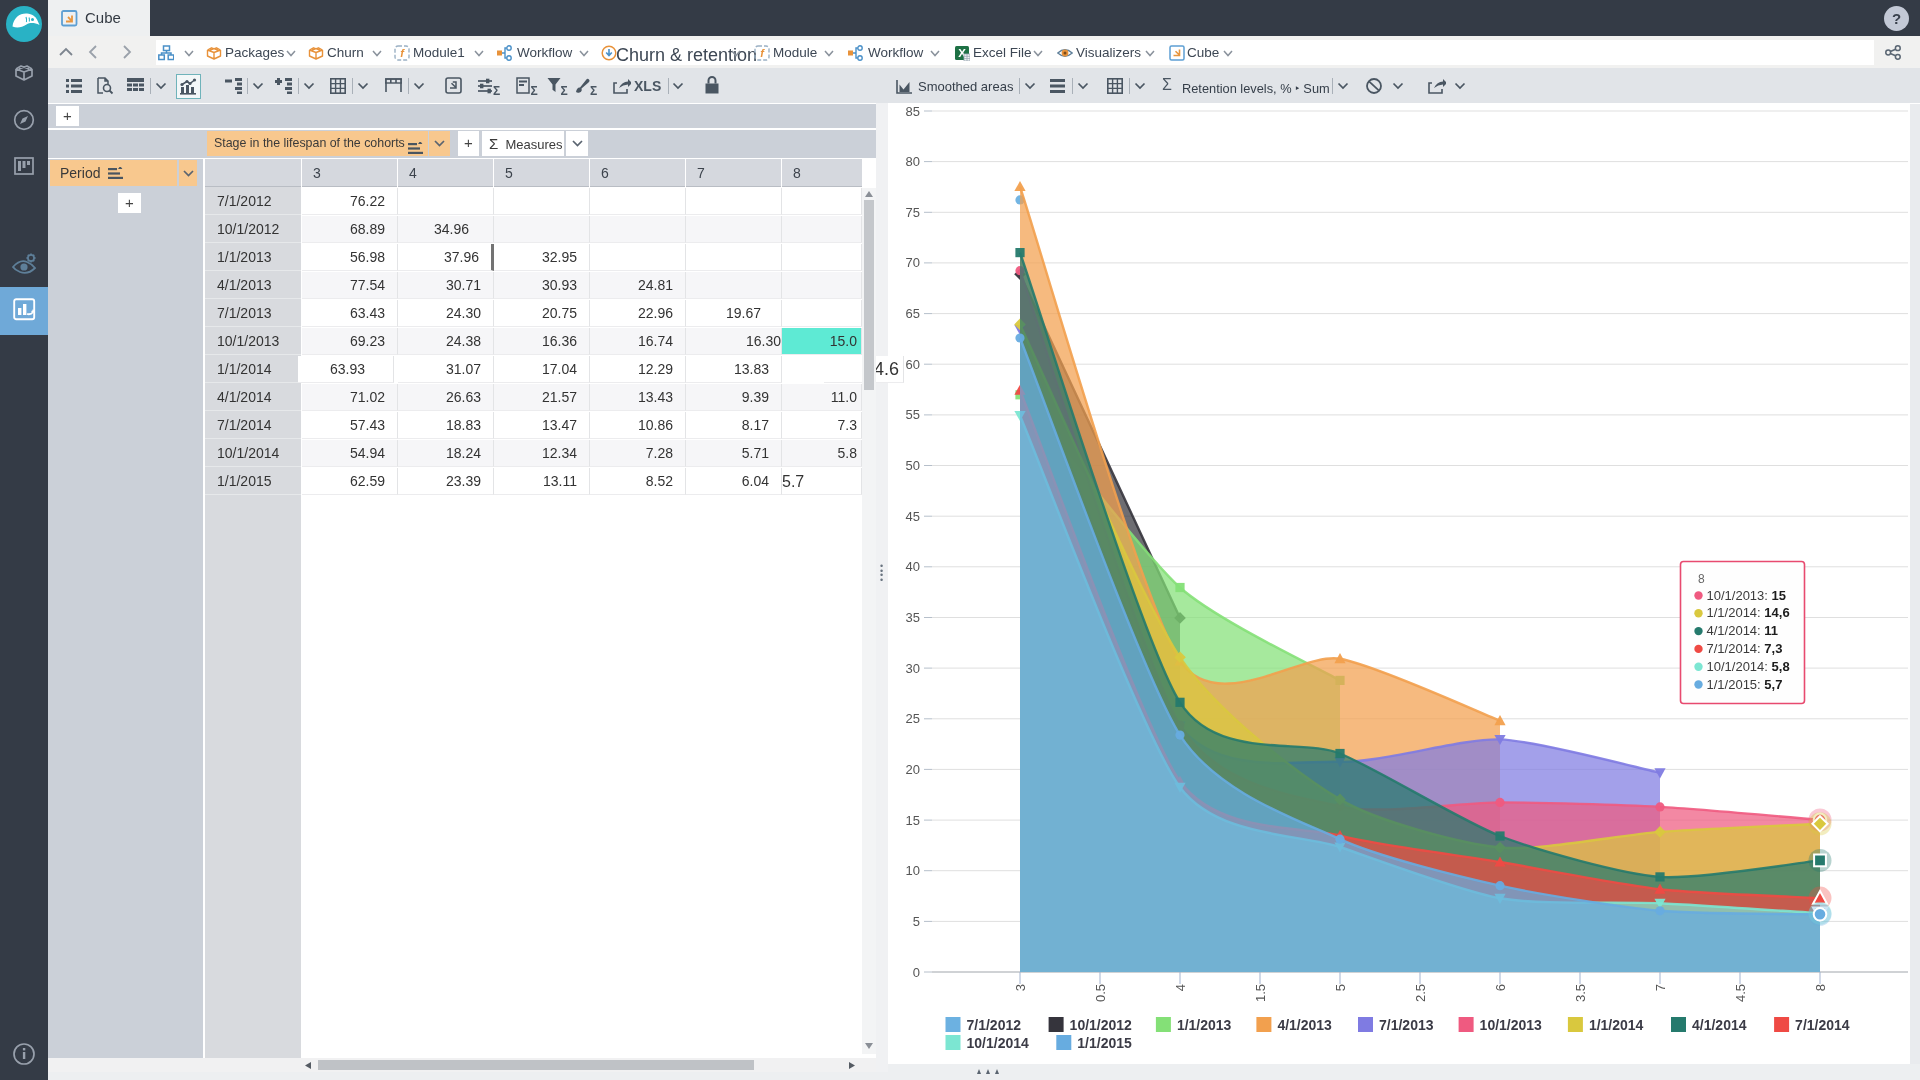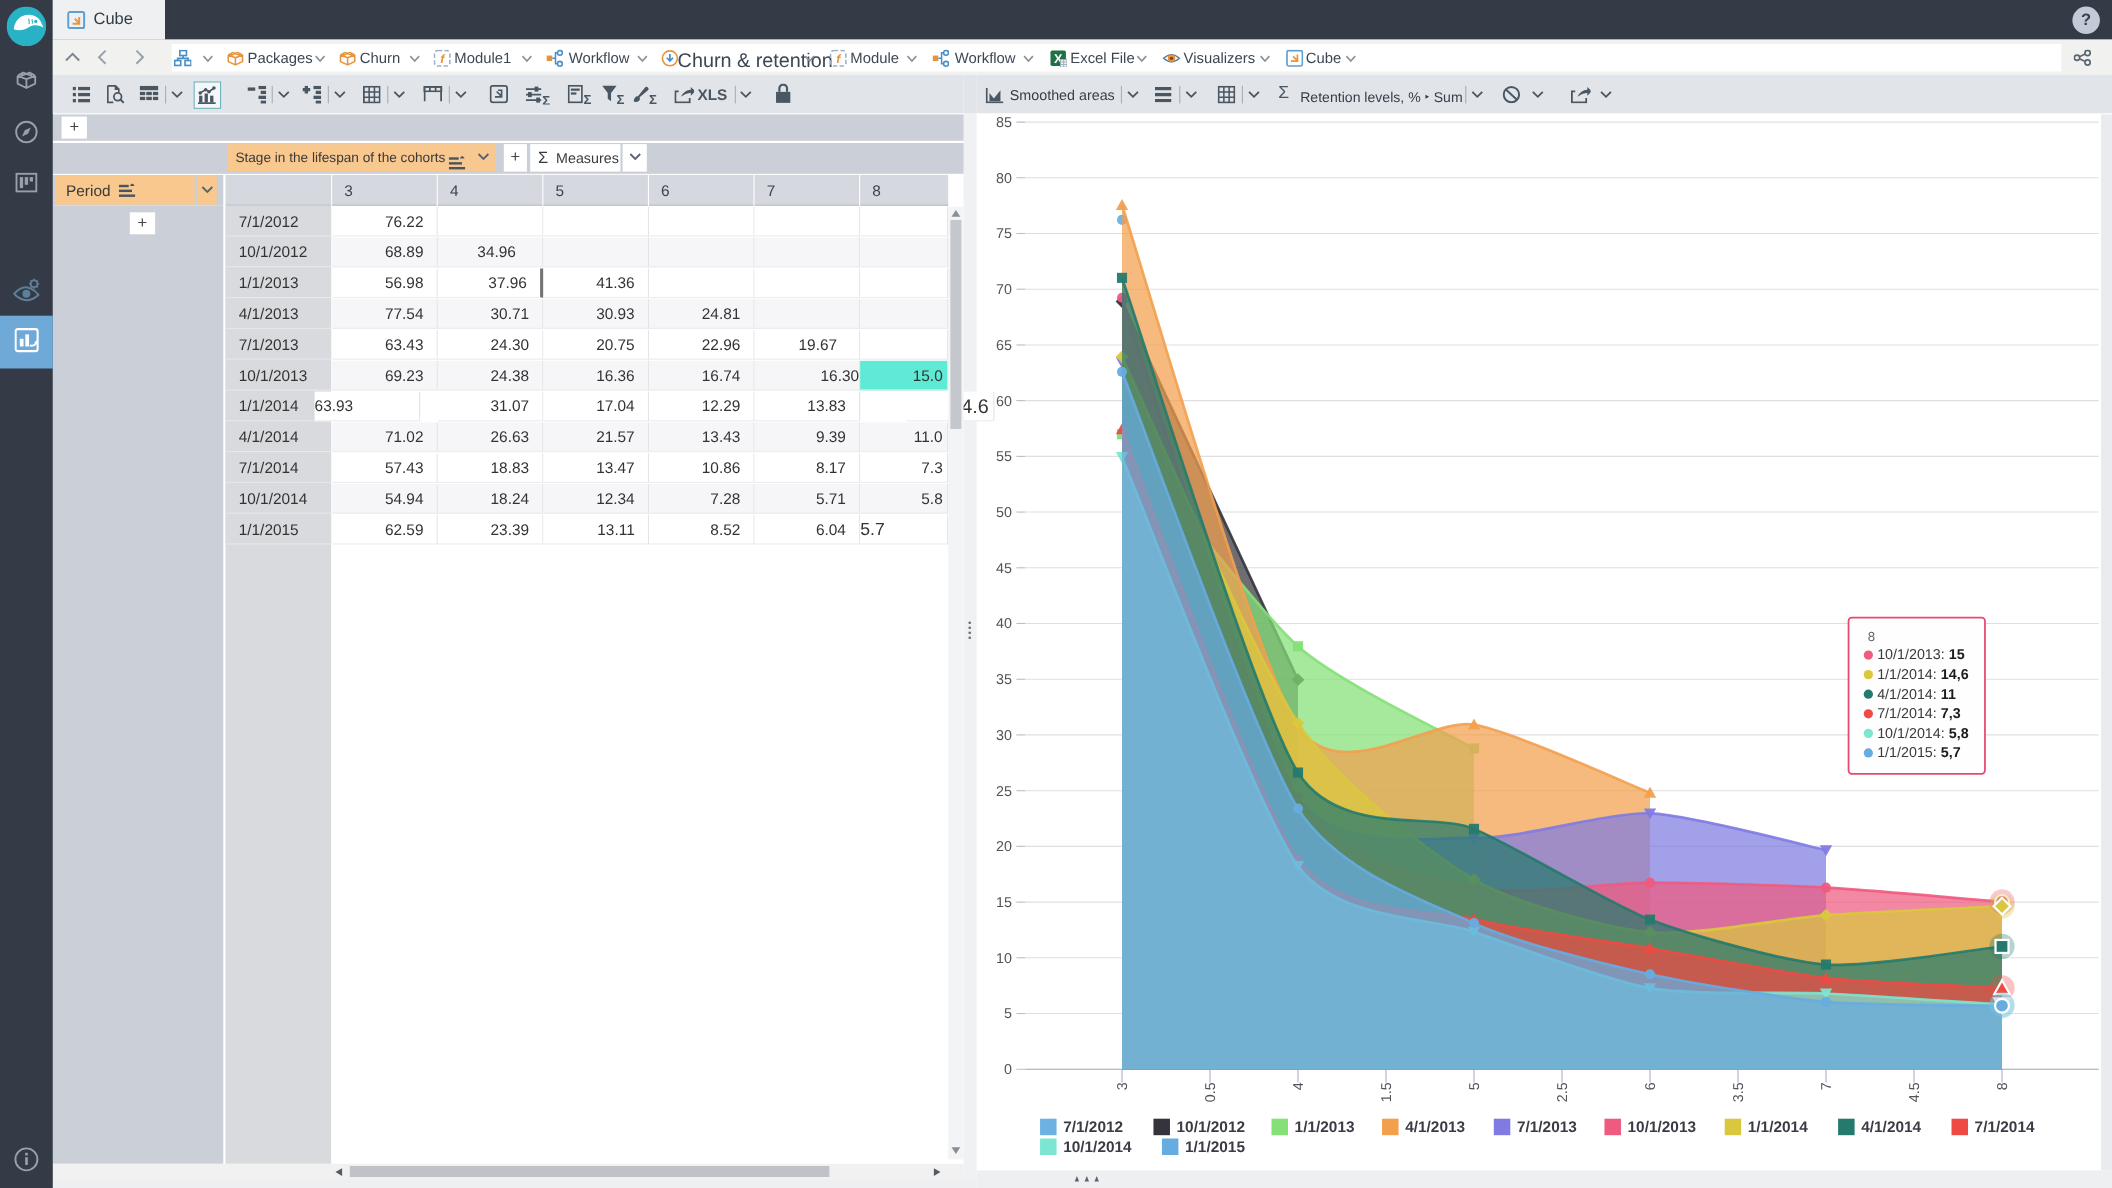--- a/index.html
+++ b/index.html
@@ -263,21 +263,21 @@
 <div style="position:absolute;left:205px;top:216px;width:96px;height:27px;background:#d8dade;font-size:14px;color:#333;line-height:27px;padding-left:12px;box-sizing:border-box;border-bottom:1px solid #e6e8ea">10/1/2012</div>
 <div style="position:absolute;left:302px;top:216px;width:96px;height:27px;background:#f6f6f8;font-size:14px;color:#333;line-height:27px;text-align:right;padding-right:12px;box-sizing:border-box;border-bottom:1px solid #ececee;border-right:1px solid #e3e4e6;overflow:hidden">68.89</div>
 <div style="position:absolute;left:398px;top:216px;width:96px;height:27px;background:#f6f6f8;font-size:14px;color:#333;line-height:27px;text-align:right;padding-right:24px;box-sizing:border-box;border-bottom:1px solid #ececee;border-right:1px solid #e3e4e6;overflow:hidden">34.96</div>
 <div style="position:absolute;left:494px;top:216px;width:96px;height:27px;background:#f6f6f8;font-size:14px;color:#333;line-height:27px;text-align:right;padding-right:12px;box-sizing:border-box;border-bottom:1px solid #ececee;border-right:1px solid #e3e4e6;overflow:hidden"></div>
 <div style="position:absolute;left:590px;top:216px;width:96px;height:27px;background:#f6f6f8;font-size:14px;color:#333;line-height:27px;text-align:right;padding-right:12px;box-sizing:border-box;border-bottom:1px solid #ececee;border-right:1px solid #e3e4e6;overflow:hidden"></div>
 <div style="position:absolute;left:686px;top:216px;width:96px;height:27px;background:#f6f6f8;font-size:14px;color:#333;line-height:27px;text-align:right;padding-right:12px;box-sizing:border-box;border-bottom:1px solid #ececee;border-right:1px solid #e3e4e6;overflow:hidden"></div>
 <div style="position:absolute;left:782px;top:216px;width:80px;height:27px;background:#f6f6f8;font-size:14px;color:#333;line-height:27px;text-align:right;padding-right:4px;box-sizing:border-box;border-bottom:1px solid #ececee;border-right:1px solid #e3e4e6;overflow:hidden"></div>
 <div style="position:absolute;left:205px;top:244px;width:96px;height:27px;background:#d8dade;font-size:14px;color:#333;line-height:27px;padding-left:12px;box-sizing:border-box;border-bottom:1px solid #e6e8ea">1/1/2013</div>
 <div style="position:absolute;left:302px;top:244px;width:96px;height:27px;background:#ffffff;font-size:14px;color:#333;line-height:27px;text-align:right;padding-right:12px;box-sizing:border-box;border-bottom:1px solid #ececee;border-right:1px solid #e3e4e6;overflow:hidden">56.98</div>
 <div style="position:absolute;left:398px;top:244px;width:96px;height:27px;background:#ffffff;font-size:14px;color:#333;line-height:27px;text-align:right;padding-right:12px;box-sizing:border-box;border-bottom:1px solid #ececee;border-right:3px solid #737373;overflow:hidden">37.96</div>
-<div style="position:absolute;left:494px;top:244px;width:96px;height:27px;background:#ffffff;font-size:14px;color:#333;line-height:27px;text-align:right;padding-right:12px;box-sizing:border-box;border-bottom:1px solid #ececee;border-right:1px solid #e3e4e6;overflow:hidden">41.36</div>
+<div style="position:absolute;left:494px;top:244px;width:96px;height:27px;background:#ffffff;font-size:14px;color:#333;line-height:27px;text-align:right;padding-right:12px;box-sizing:border-box;border-bottom:1px solid #ececee;border-right:1px solid #e3e4e6;overflow:hidden">32.95</div>
 <div style="position:absolute;left:590px;top:244px;width:96px;height:27px;background:#ffffff;font-size:14px;color:#333;line-height:27px;text-align:right;padding-right:12px;box-sizing:border-box;border-bottom:1px solid #ececee;border-right:1px solid #e3e4e6;overflow:hidden"></div>
 <div style="position:absolute;left:686px;top:244px;width:96px;height:27px;background:#ffffff;font-size:14px;color:#333;line-height:27px;text-align:right;padding-right:12px;box-sizing:border-box;border-bottom:1px solid #ececee;border-right:1px solid #e3e4e6;overflow:hidden"></div>
 <div style="position:absolute;left:782px;top:244px;width:80px;height:27px;background:#ffffff;font-size:14px;color:#333;line-height:27px;text-align:right;padding-right:4px;box-sizing:border-box;border-bottom:1px solid #ececee;border-right:1px solid #e3e4e6;overflow:hidden"></div>
 <div style="position:absolute;left:205px;top:272px;width:96px;height:27px;background:#d8dade;font-size:14px;color:#333;line-height:27px;padding-left:12px;box-sizing:border-box;border-bottom:1px solid #e6e8ea">4/1/2013</div>
 <div style="position:absolute;left:302px;top:272px;width:96px;height:27px;background:#f6f6f8;font-size:14px;color:#333;line-height:27px;text-align:right;padding-right:12px;box-sizing:border-box;border-bottom:1px solid #ececee;border-right:1px solid #e3e4e6;overflow:hidden">77.54</div>
 <div style="position:absolute;left:398px;top:272px;width:96px;height:27px;background:#f6f6f8;font-size:14px;color:#333;line-height:27px;text-align:right;padding-right:12px;box-sizing:border-box;border-bottom:1px solid #ececee;border-right:1px solid #e3e4e6;overflow:hidden">30.71</div>
 <div style="position:absolute;left:494px;top:272px;width:96px;height:27px;background:#f6f6f8;font-size:14px;color:#333;line-height:27px;text-align:right;padding-right:12px;box-sizing:border-box;border-bottom:1px solid #ececee;border-right:1px solid #e3e4e6;overflow:hidden">30.93</div>
 <div style="position:absolute;left:590px;top:272px;width:96px;height:27px;background:#f6f6f8;font-size:14px;color:#333;line-height:27px;text-align:right;padding-right:12px;box-sizing:border-box;border-bottom:1px solid #ececee;border-right:1px solid #e3e4e6;overflow:hidden">24.81</div>
 <div style="position:absolute;left:686px;top:272px;width:96px;height:27px;background:#f6f6f8;font-size:14px;color:#333;line-height:27px;text-align:right;padding-right:12px;box-sizing:border-box;border-bottom:1px solid #ececee;border-right:1px solid #e3e4e6;overflow:hidden"></div>
 <div style="position:absolute;left:782px;top:272px;width:80px;height:27px;background:#f6f6f8;font-size:14px;color:#333;line-height:27px;text-align:right;padding-right:4px;box-sizing:border-box;border-bottom:1px solid #ececee;border-right:1px solid #e3e4e6;overflow:hidden"></div>
@@ -289,21 +289,21 @@
 <div style="position:absolute;left:686px;top:300px;width:96px;height:27px;background:#ffffff;font-size:14px;color:#333;line-height:27px;text-align:right;padding-right:20px;box-sizing:border-box;border-bottom:1px solid #ececee;border-right:1px solid #e3e4e6;overflow:hidden">19.67</div>
 <div style="position:absolute;left:782px;top:300px;width:80px;height:27px;background:#ffffff;font-size:14px;color:#333;line-height:27px;text-align:right;padding-right:4px;box-sizing:border-box;border-bottom:1px solid #ececee;border-right:1px solid #e3e4e6;overflow:hidden"></div>
 <div style="position:absolute;left:205px;top:328px;width:96px;height:27px;background:#d8dade;font-size:14px;color:#333;line-height:27px;padding-left:12px;box-sizing:border-box;border-bottom:1px solid #e6e8ea">10/1/2013</div>
 <div style="position:absolute;left:302px;top:328px;width:96px;height:27px;background:#f6f6f8;font-size:14px;color:#333;line-height:27px;text-align:right;padding-right:12px;box-sizing:border-box;border-bottom:1px solid #ececee;border-right:1px solid #e3e4e6;overflow:hidden">69.23</div>
 <div style="position:absolute;left:398px;top:328px;width:96px;height:27px;background:#f6f6f8;font-size:14px;color:#333;line-height:27px;text-align:right;padding-right:12px;box-sizing:border-box;border-bottom:1px solid #ececee;border-right:1px solid #e3e4e6;overflow:hidden">24.38</div>
 <div style="position:absolute;left:494px;top:328px;width:96px;height:27px;background:#f6f6f8;font-size:14px;color:#333;line-height:27px;text-align:right;padding-right:12px;box-sizing:border-box;border-bottom:1px solid #ececee;border-right:1px solid #e3e4e6;overflow:hidden">16.36</div>
 <div style="position:absolute;left:590px;top:328px;width:96px;height:27px;background:#f6f6f8;font-size:14px;color:#333;line-height:27px;text-align:right;padding-right:12px;box-sizing:border-box;border-bottom:1px solid #ececee;border-right:1px solid #e3e4e6;overflow:hidden">16.74</div>
 <div style="position:absolute;left:686px;top:328px;width:96px;height:27px;background:#f6f6f8;font-size:14px;color:#333;line-height:27px;text-align:right;box-sizing:border-box;border-bottom:1px solid #ececee;border-right:1px solid #e3e4e6;overflow:hidden">16.30</div>
 <div style="position:absolute;left:782px;top:328px;width:80px;height:27px;background:#5eead4;font-size:14px;color:#333;line-height:27px;text-align:right;padding-right:4px;box-sizing:border-box;border-bottom:1px solid #ececee;border-right:1px solid #e3e4e6;overflow:hidden">15.0</div>
 <div style="position:absolute;left:205px;top:356px;width:96px;height:27px;background:#d8dade;font-size:14px;color:#333;line-height:27px;padding-left:12px;box-sizing:border-box;border-bottom:1px solid #e6e8ea">1/1/2014</div>
-<div style="position:absolute;left:286px;top:356px;width:96px;height:27px;background:#ffffff;font-size:14px;color:#333;line-height:27px;padding-right:28px;box-sizing:border-box;border-bottom:1px solid #ececee;border-right:1px solid #e3e4e6;overflow:hidden">63.93</div>
+<div style="position:absolute;left:298px;top:356px;width:96px;height:27px;background:#ffffff;font-size:14px;color:#333;line-height:27px;text-align:right;padding-right:28px;box-sizing:border-box;border-bottom:1px solid #ececee;border-right:1px solid #e3e4e6;overflow:hidden">63.93</div>
 <div style="position:absolute;left:398px;top:356px;width:96px;height:27px;background:#ffffff;font-size:14px;color:#333;line-height:27px;text-align:right;padding-right:12px;box-sizing:border-box;border-bottom:1px solid #ececee;border-right:1px solid #e3e4e6;overflow:hidden">31.07</div>
 <div style="position:absolute;left:494px;top:356px;width:96px;height:27px;background:#ffffff;font-size:14px;color:#333;line-height:27px;text-align:right;padding-right:12px;box-sizing:border-box;border-bottom:1px solid #ececee;border-right:1px solid #e3e4e6;overflow:hidden">17.04</div>
 <div style="position:absolute;left:590px;top:356px;width:96px;height:27px;background:#ffffff;font-size:14px;color:#333;line-height:27px;text-align:right;padding-right:12px;box-sizing:border-box;border-bottom:1px solid #ececee;border-right:1px solid #e3e4e6;overflow:hidden">12.29</div>
 <div style="position:absolute;left:686px;top:356px;width:96px;height:27px;background:#ffffff;font-size:14px;color:#333;line-height:27px;text-align:right;padding-right:12px;box-sizing:border-box;border-bottom:1px solid #ececee;border-right:1px solid #e3e4e6;overflow:hidden">13.83</div>
 <div style="position:absolute;left:824px;top:356px;width:80px;height:27px;background:#ffffff;font-size:18px;color:#333;line-height:27px;text-align:right;padding-right:4px;box-sizing:border-box;border-bottom:1px solid #ececee;border-right:1px solid #e3e4e6;overflow:hidden">14.6</div>
 <div style="position:absolute;left:205px;top:384px;width:96px;height:27px;background:#d8dade;font-size:14px;color:#333;line-height:27px;padding-left:12px;box-sizing:border-box;border-bottom:1px solid #e6e8ea">4/1/2014</div>
 <div style="position:absolute;left:302px;top:384px;width:96px;height:27px;background:#f6f6f8;font-size:14px;color:#333;line-height:27px;text-align:right;padding-right:12px;box-sizing:border-box;border-bottom:1px solid #ececee;border-right:1px solid #e3e4e6;overflow:hidden">71.02</div>
 <div style="position:absolute;left:398px;top:384px;width:96px;height:27px;background:#f6f6f8;font-size:14px;color:#333;line-height:27px;text-align:right;padding-right:12px;box-sizing:border-box;border-bottom:1px solid #ececee;border-right:1px solid #e3e4e6;overflow:hidden">26.63</div>
 <div style="position:absolute;left:494px;top:384px;width:96px;height:27px;background:#f6f6f8;font-size:14px;color:#333;line-height:27px;text-align:right;padding-right:12px;box-sizing:border-box;border-bottom:1px solid #ececee;border-right:1px solid #e3e4e6;overflow:hidden">21.57</div>
 <div style="position:absolute;left:590px;top:384px;width:96px;height:27px;background:#f6f6f8;font-size:14px;color:#333;line-height:27px;text-align:right;padding-right:12px;box-sizing:border-box;border-bottom:1px solid #ececee;border-right:1px solid #e3e4e6;overflow:hidden">13.43</div>

